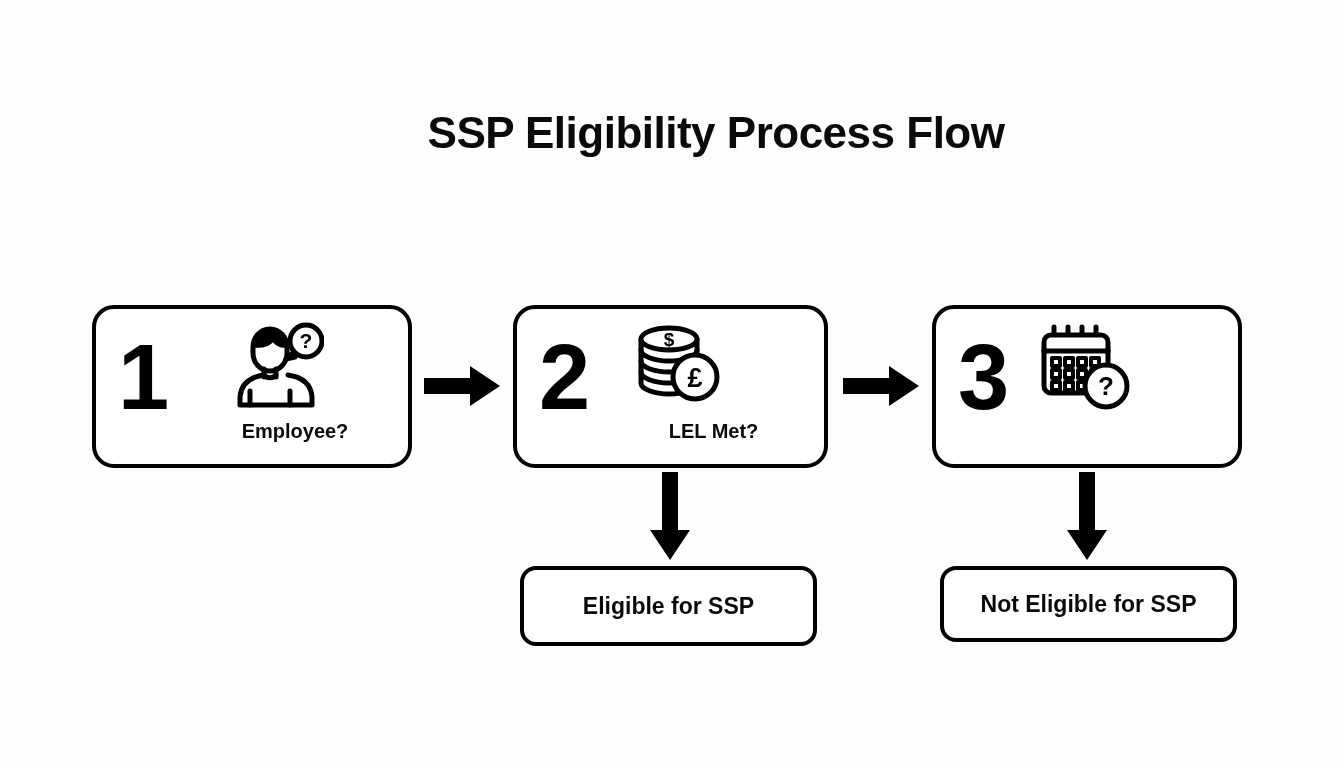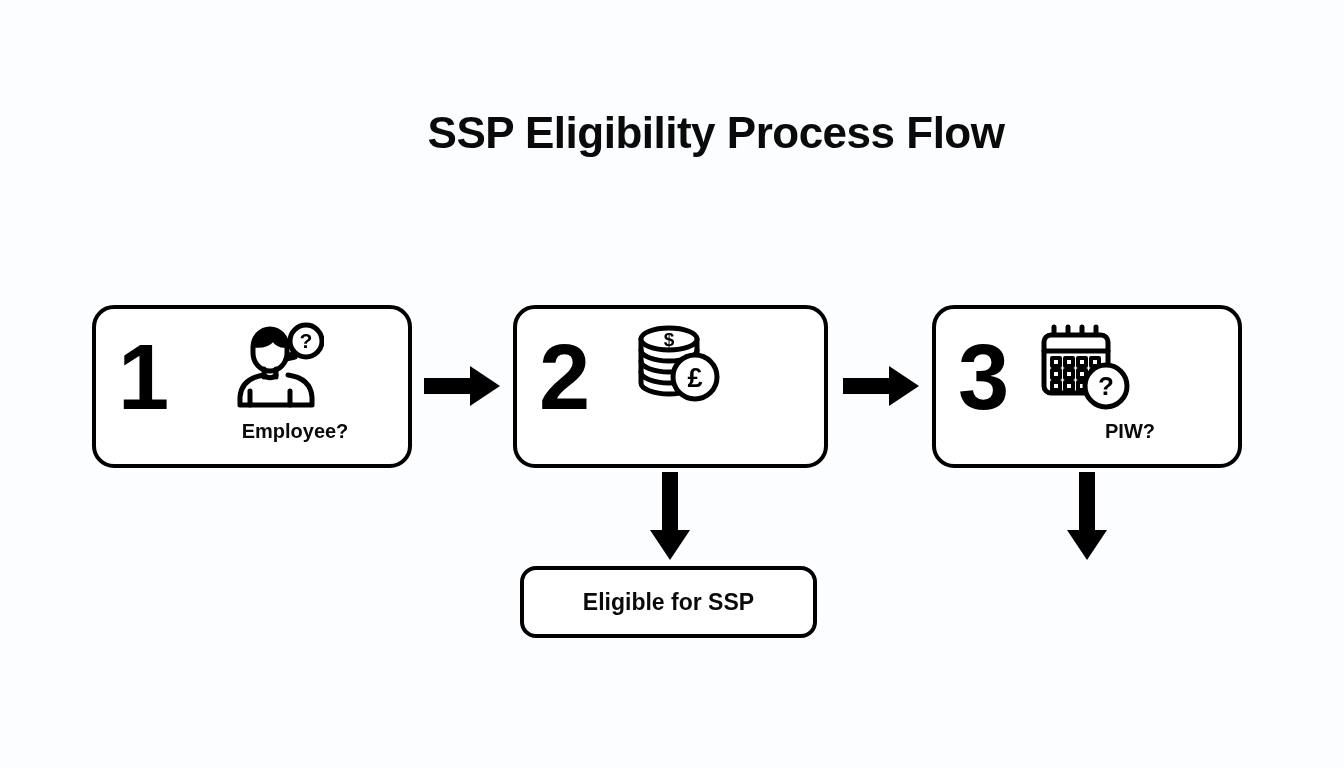--- a/index.html
+++ b/index.html
@@ -83,21 +83,21 @@
   .outcome-box {
     position: absolute;
     box-sizing: border-box;
     border: 4px solid #000000;
     border-radius: 16px;
     background: #ffffff;
     display: flex;
     align-items: center;
     justify-content: center;
   }
-  #outcome-eligible     { left: 520px; top: 566px; width: 297px; height: 72px; }
+  #outcome-eligible     { left: 520px; top: 566px; width: 297px; height: 80px; }
   #outcome-not-eligible { left: 940px; top: 566px; width: 297px; height: 76px; }
   .outcome-label {
     font-size: 23px;
     font-weight: bold;
     color: #0a0a0a;
     white-space: nowrap;
   }
 
   
   .arrow {
@@ -158,20 +158,21 @@
 
         <ellipse cx="44" cy="18" rx="28" ry="11" fill="#ffffff"></ellipse>
 
         <text x="44" y="25" font-family="Liberation Sans, sans-serif" font-size="19" font-weight="bold" fill="#000000" stroke="none" text-anchor="middle">$</text>
 
         <circle cx="70" cy="56" r="22" fill="#ffffff"></circle>
         <text x="70" y="66" font-family="Liberation Sans, sans-serif" font-size="27" font-weight="bold" fill="#000000" stroke="none" text-anchor="middle">£</text>
       </svg>
     </div>
 
+    <div class="step-label">LEL Met?</div>
   </div>
 
   <div class="step-box" id="box-3">
     <div class="step-number">3</div>
 
     <div class="step-icon">
       <svg width="100" height="92" viewBox="0 0 100 92" fill="none" stroke="#000000" stroke-width="5" stroke-linecap="round" stroke-linejoin="round">
 
         <path d="M20 6 v12 M34 6 v12 M48 6 v12 M62 6 v12"></path>
 
@@ -191,21 +192,20 @@
           <rect x="18" y="61" width="8" height="8"></rect>
           <rect x="31" y="61" width="8" height="8"></rect>
           <rect x="44" y="61" width="8" height="8"></rect>
         </g>
 
         <circle cx="72" cy="65" r="21" fill="#ffffff"></circle>
         <text x="72" y="74" font-family="Liberation Sans, sans-serif" font-size="26" font-weight="bold" fill="#000000" stroke="none" text-anchor="middle">?</text>
       </svg>
     </div>
 
-    <div class="step-label">PIW?</div>
   </div>
 
   <div class="arrow" id="arrow-h-1">
     <svg width="78" height="46" viewBox="0 0 78 46">
       <path d="M0 15 H46 V3 L76 23 L46 43 V31 H0 Z" fill="#000000"></path>
     </svg>
   </div>
 
   <div class="arrow" id="arrow-h-2">
     <svg width="78" height="46" viewBox="0 0 78 46">
@@ -222,14 +222,17 @@
   <div class="arrow" id="arrow-v-2">
     <svg width="46" height="90" viewBox="0 0 46 90">
       <path d="M15 0 H31 V58 H43 L23 88 L3 58 H15 Z" fill="#000000"></path>
     </svg>
   </div>
 
   <div class="outcome-box" id="outcome-eligible">
     <span class="outcome-label">Eligible for SSP</span>
   </div>
 
+  <div class="outcome-box" id="outcome-not-eligible">
+    <span class="outcome-label">Not Eligible for SSP</span>
+  </div>
 
 </div>
 
 </body></html>

